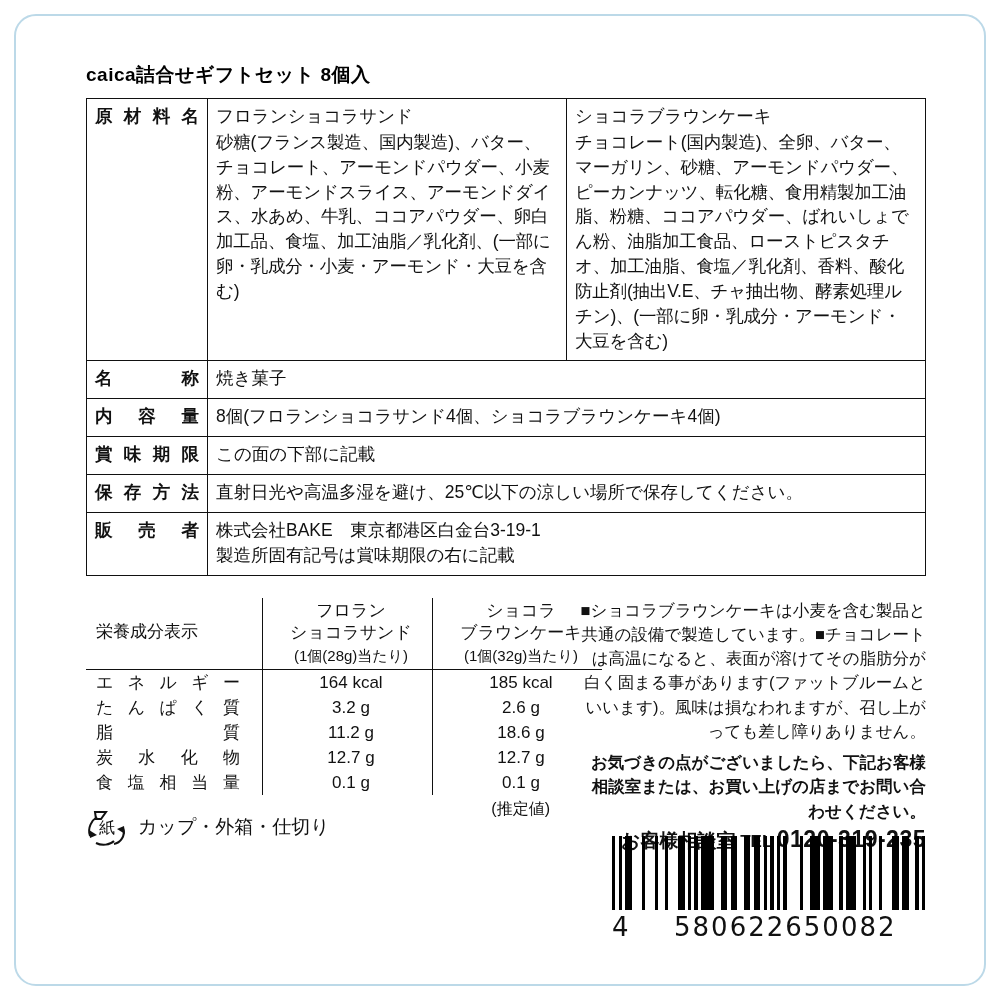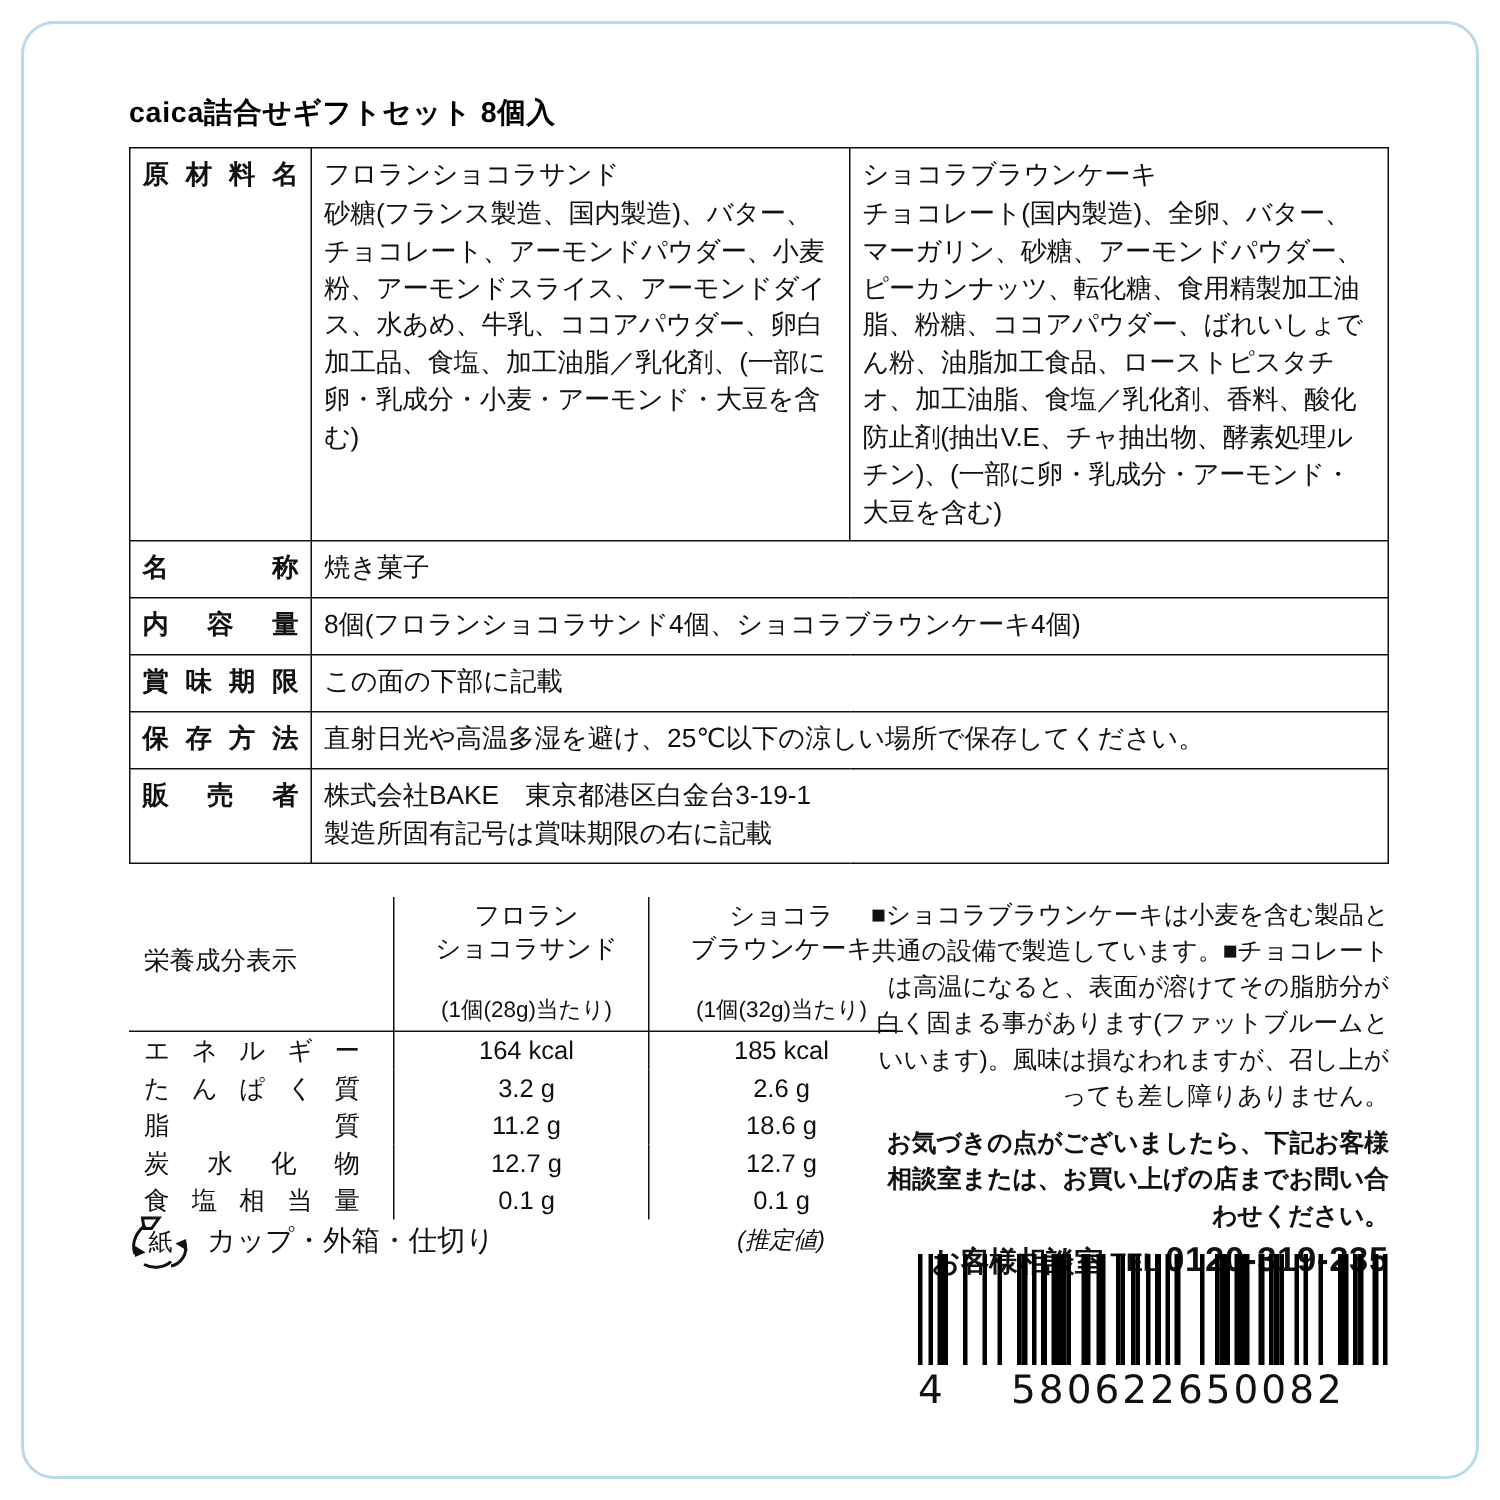--- a/index.html
+++ b/index.html
@@ -116,38 +116,37 @@
   }
   table.nutri td.col-a {
     border-right: 1px solid #111;
   }
   .nut-head-title {
     display: block;
   }
   .per {
     font-size: 15px;
     display: block;
-    margin-top: 20px;
+    margin-top: 2px;
   }
   .row-name {
     text-align: justify !important;
     text-align-last: justify;
     padding-right: 22px !important;
     padding-left: 10px !important;
   }
   .body-row td {
     padding-top: 3px;
     padding-bottom: 3px;
   }
   .estimate {
     text-align: right;
     font-size: 16px;
     margin-top: 4px;
     padding-right: 6px;
-    font-style: italic;
   }
 
   .notes {
     flex: 1;
     padding-left: 24px;
     font-size: 16.5px;
     line-height: 1.47;
   }
   .notes p {
     margin: 0;

